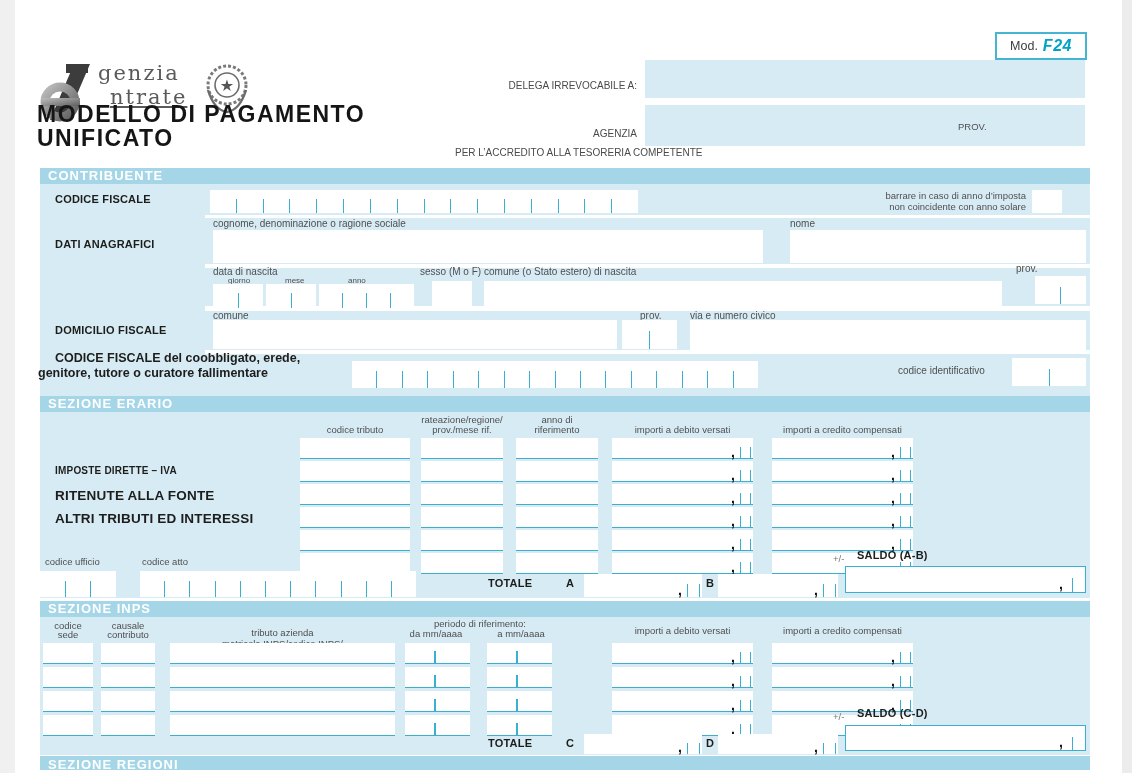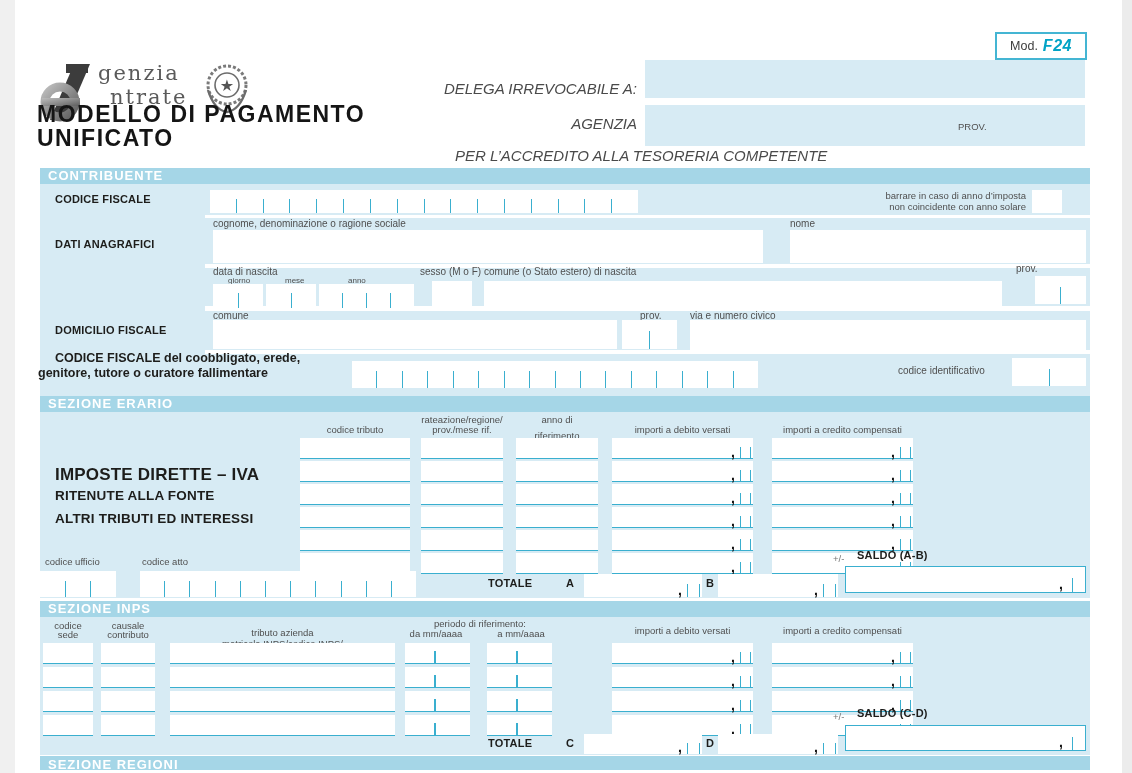--- a/index.html
+++ b/index.html
@@ -48,21 +48,21 @@
   .saldo{background:#fff;border:1.5px solid var(--tick);position:absolute;box-sizing:border-box;}
   .saldo::before{content:",";position:absolute;right:22px;bottom:0;font-weight:bold;font-size:14px;color:#111;}
   .mt{position:absolute;bottom:0;width:1.5px;height:60%;background:var(--tick);}
 
   
   .title{font-weight:bold;font-size:23px;letter-spacing:1.5px;color:#151515;white-space:nowrap;}
   .badge{border:2px solid #44b5d3;background:#fff;display:flex;align-items:center;justify-content:center;gap:5px;}
   .badge .m{font-size:12.5px;color:#3c3c3c;}
   .badge .c{font-size:16px;font-weight:bold;font-style:italic;color:var(--f24);letter-spacing:.5px;}
   .hfield{background:var(--body);}
-  .hlabel{font-size:15px;color:#4a4a4a;white-space:nowrap;font-style:italic;}
+  .hlabel{font-size:10px;color:#4a4a4a;white-space:nowrap;}
   .logo-txt{font-family:"DejaVu Serif",serif;color:#5a5a5a;font-size:21px;letter-spacing:2px;line-height:23px;}
 </style>
 </head>
 <body>
 
 <div class="page">
   <div class="abs strip-l"></div>
   <div class="abs strip-r"></div>
 
   <div class="abs" style="left:36px;top:24px;width:215px;height:78px;margin-top:32px;">
@@ -72,41 +72,41 @@
         <stop offset="0" stop-color="#bdbdbd"></stop>
             <stop offset="1" stop-color="#5e5e5e"></stop>
           </linearGradient>
         </defs>
       <polygon points="14,62 38,6 54,6 30,62" fill="#3c3c3c"></polygon>
       <rect x="30" y="6" width="22" height="9" fill="#3c3c3c"></rect>
       <circle cx="24" cy="44" r="15" fill="none" stroke="url(#g1)" stroke-width="9"></circle>
       <rect x="6" y="40" width="38" height="8" fill="url(#g1)"></rect>
     </svg>
     <div class="abs logo-txt" style="left:62px;top:6px;">genzia</div>
-    <div class="abs logo-txt" style="left:74px;top:30px;">ntrate</div>
+    <div class="abs logo-txt" style="left:74px;top:30px;text-decoration:underline;">ntrate</div>
     <svg width="50" height="52" viewBox="0 0 50 52" style="position:absolute;left:166px;top:6px;">
       <circle cx="25" cy="23" r="19" fill="none" stroke="#7a7a7a" stroke-width="3" stroke-dasharray="3,2"></circle>
       <circle cx="25" cy="23" r="12" fill="none" stroke="#6c6c6c" stroke-width="1.6"></circle>
       <text x="25" y="29" font-size="16" text-anchor="middle" fill="#555">★</text>
       <path d="M6,28 Q12,48 25,50 Q38,48 44,28" fill="none" stroke="#6c6c6c" stroke-width="2.4"></path>
     </svg>
   </div>
 
   <div class="abs title" style="left:37px;top:101px;">MODELLO DI PAGAMENTO</div>
   <div class="abs title" style="left:37px;top:125px;">UNIFICATO</div>
 
   <div class="abs badge" style="left:995px;top:32px;width:88px;height:24px;">
     <span class="m">Mod.</span>
     <span class="c">F24</span>
   </div>
 
   <div class="abs hlabel rgt" style="left:437px;top:80px;width:200px;">DELEGA IRREVOCABILE A:</div>
   <div class="abs hfield" style="left:645px;top:60px;width:440px;height:38px;"></div>
 
-  <div class="abs hlabel rgt" style="left:537px;top:115px;width:100px;">AGENZIA</div>
+  <div class="abs hlabel rgt" style="left:537px;top:128px;width:100px;">AGENZIA</div>
   <div class="abs hfield" style="left:645px;top:105px;width:440px;height:41px;">
     <div class="abs slabel" style="left:313px;top:16px;">PROV.</div>
   </div>
   <div class="abs hlabel" style="left:455px;top:147px;">PER L’ACCREDITO ALLA TESORERIA COMPETENTE</div>
 
   <div class="abs band" style="top:168px;"><span>CONTRIBUENTE</span></div>
   <div class="abs bodyrect" style="top:184px;height:212px;"></div>
   <div class="abs wgap" style="top:215px;height:3px;"></div>
   <div class="abs wgap" style="top:264px;height:4px;"></div>
   <div class="abs wgap" style="top:306px;height:5px;"></div>
@@ -206,21 +206,21 @@
       <i class="cell"></i>
     </div>
 
   <div class="abs band" style="top:396px;"><span>SEZIONE ERARIO</span></div>
   <div class="abs bodyrect" style="top:412px;height:186px;"></div>
 
   <div class="abs slabel ctr" style="left:300px;top:424px;width:110px;">codice tributo</div>
   <div class="abs slabel ctr" style="left:411px;top:414px;width:102px;">rateazione/regione/</div>
   <div class="abs slabel ctr" style="left:411px;top:424px;width:102px;">prov./mese rif.</div>
   <div class="abs slabel ctr" style="left:516px;top:414px;width:82px;">anno di</div>
-  <div class="abs slabel ctr" style="left:516px;top:424px;width:82px;margin-top:6px;">riferimento</div>
+  <div class="abs slabel ctr" style="left:516px;top:424px;width:82px;">riferimento</div>
   <div class="abs slabel ctr" style="left:612px;top:424px;width:141px;">importi a debito versati</div>
   <div class="abs slabel ctr" style="left:772px;top:424px;width:141px;">importi a credito compensati</div>
 
   <div class="abs" style="left:0;top:438px;width:1132px;height:20px;">
     <div class="abs fbox" style="left:300px;width:110px;height:20px;"></div>
     <div class="abs fbox" style="left:421px;width:82px;height:20px;"></div>
     <div class="abs fbox" style="left:516px;width:82px;height:20px;"></div>
     <div class="amount" style="left:612px;width:141px;height:20px;">
         <i class="dt r12"></i>
         <i class="dt r2"></i>
@@ -289,21 +289,21 @@
     <div class="amount" style="left:612px;width:141px;height:20px;">
         <i class="dt r12"></i>
         <i class="dt r2"></i>
       </div>
     <div class="amount" style="left:772px;width:141px;height:20px;">
         <i class="dt r12"></i>
         <i class="dt r2"></i>
       </div>
   </div>
 
-  <div class="abs blabel" style="left:55px;top:465px;font-size:17px;">IMPOSTE DIRETTE – IVA</div>
+  <div class="abs blabel" style="left:55px;top:465px;font-size:10px;">IMPOSTE DIRETTE – IVA</div>
   <div class="abs blabel" style="left:55px;top:488px;font-size:13.5px;">RITENUTE ALLA FONTE</div>
   <div class="abs blabel" style="left:55px;top:511px;font-size:13.5px;">ALTRI TRIBUTI ED INTERESSI</div>
 
   <div class="abs slabel" style="left:833px;top:553px;color:#777;">+/-</div>
   <div class="abs blabel" style="left:857px;top:549px;">SALDO  (A-B)</div>
   <div class="saldo" style="left:845px;top:566px;width:241px;height:27px;">
       <i class="dt r12"></i>
     </div>
 
   <div class="abs slabel" style="left:45px;top:556px;">codice ufficio</div>

